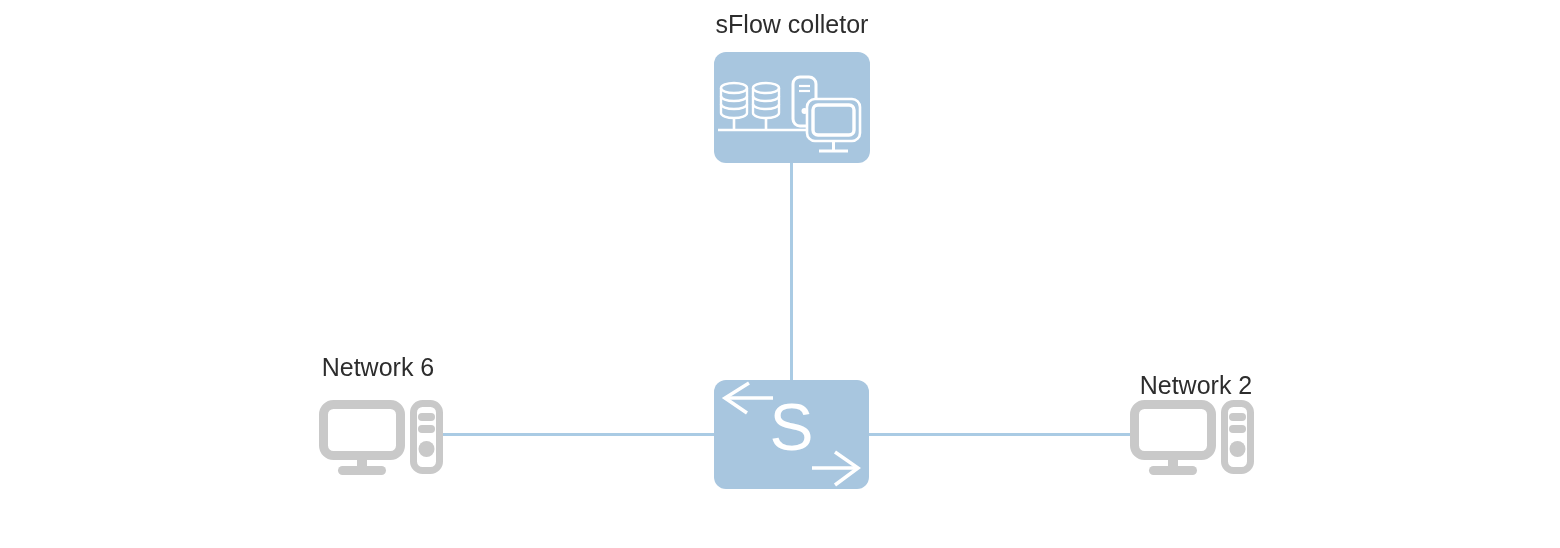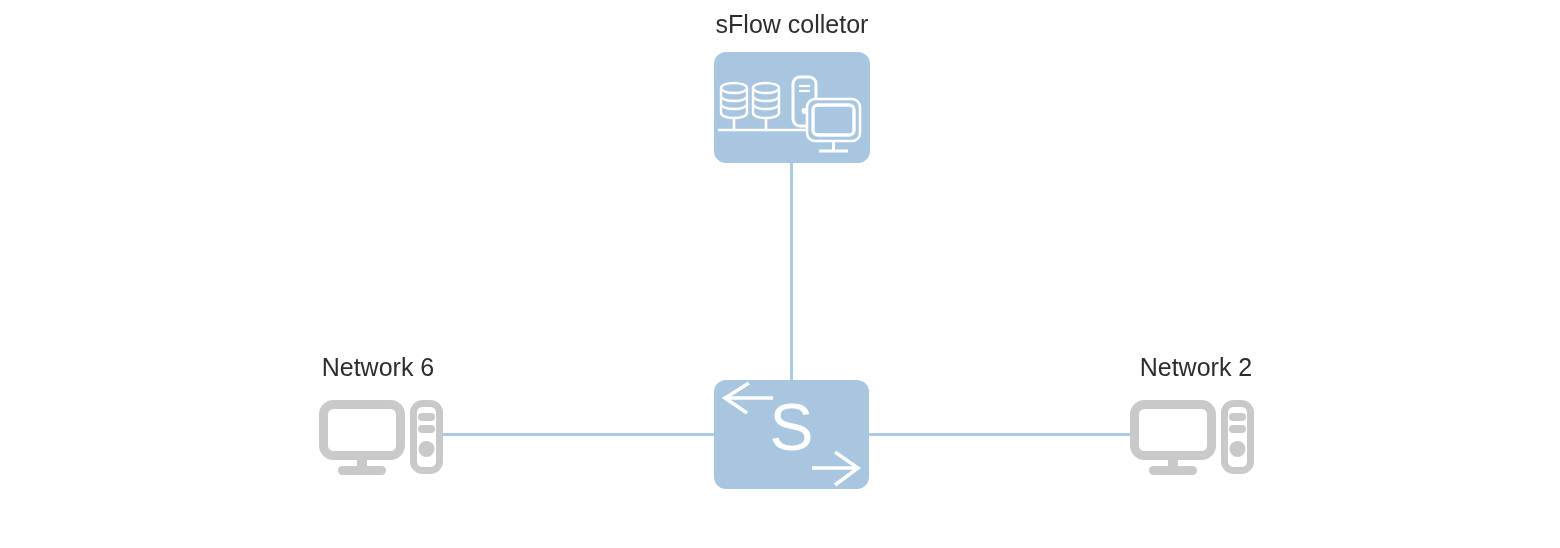--- a/index.html
+++ b/index.html
@@ -16,21 +16,21 @@
     width: 320px;
     text-align: center;
     font-size: 25px;
     line-height: 30px;
     color: #2d2d2d;
     white-space: nowrap;
   }
   #collector-label { left: 632px; top: 9px;  }
   #agent-label     { left: 632px; top: 503px; }
   #net1-label      { left: 218px; top: 352px; }
-  #net2-label      { left: 1036px; top: 352px; }
+  #net2-label      { left: 1036px; top: 370px; }
 
   .connector { position: absolute; background: #aacbe4; }
   #v-link       { left: 790px; top: 162px; width: 3px;  height: 220px; }
   #h-link-left  { left: 442px; top: 433px; width: 274px; height: 3px; }
   #h-link-right { left: 867px; top: 433px; width: 263px; height: 3px; }
 
   .node {
     position: absolute;
     background: #a8c6df;
     border-radius: 12px;

